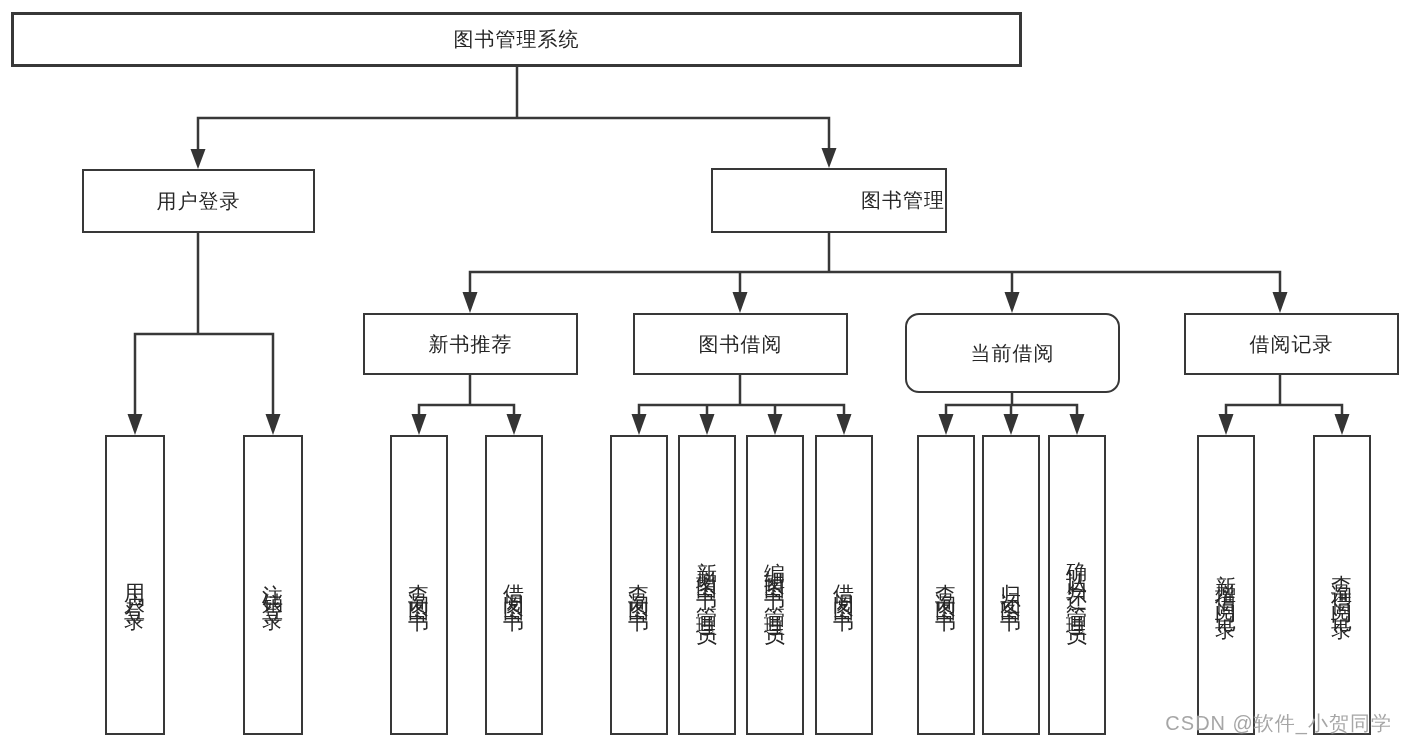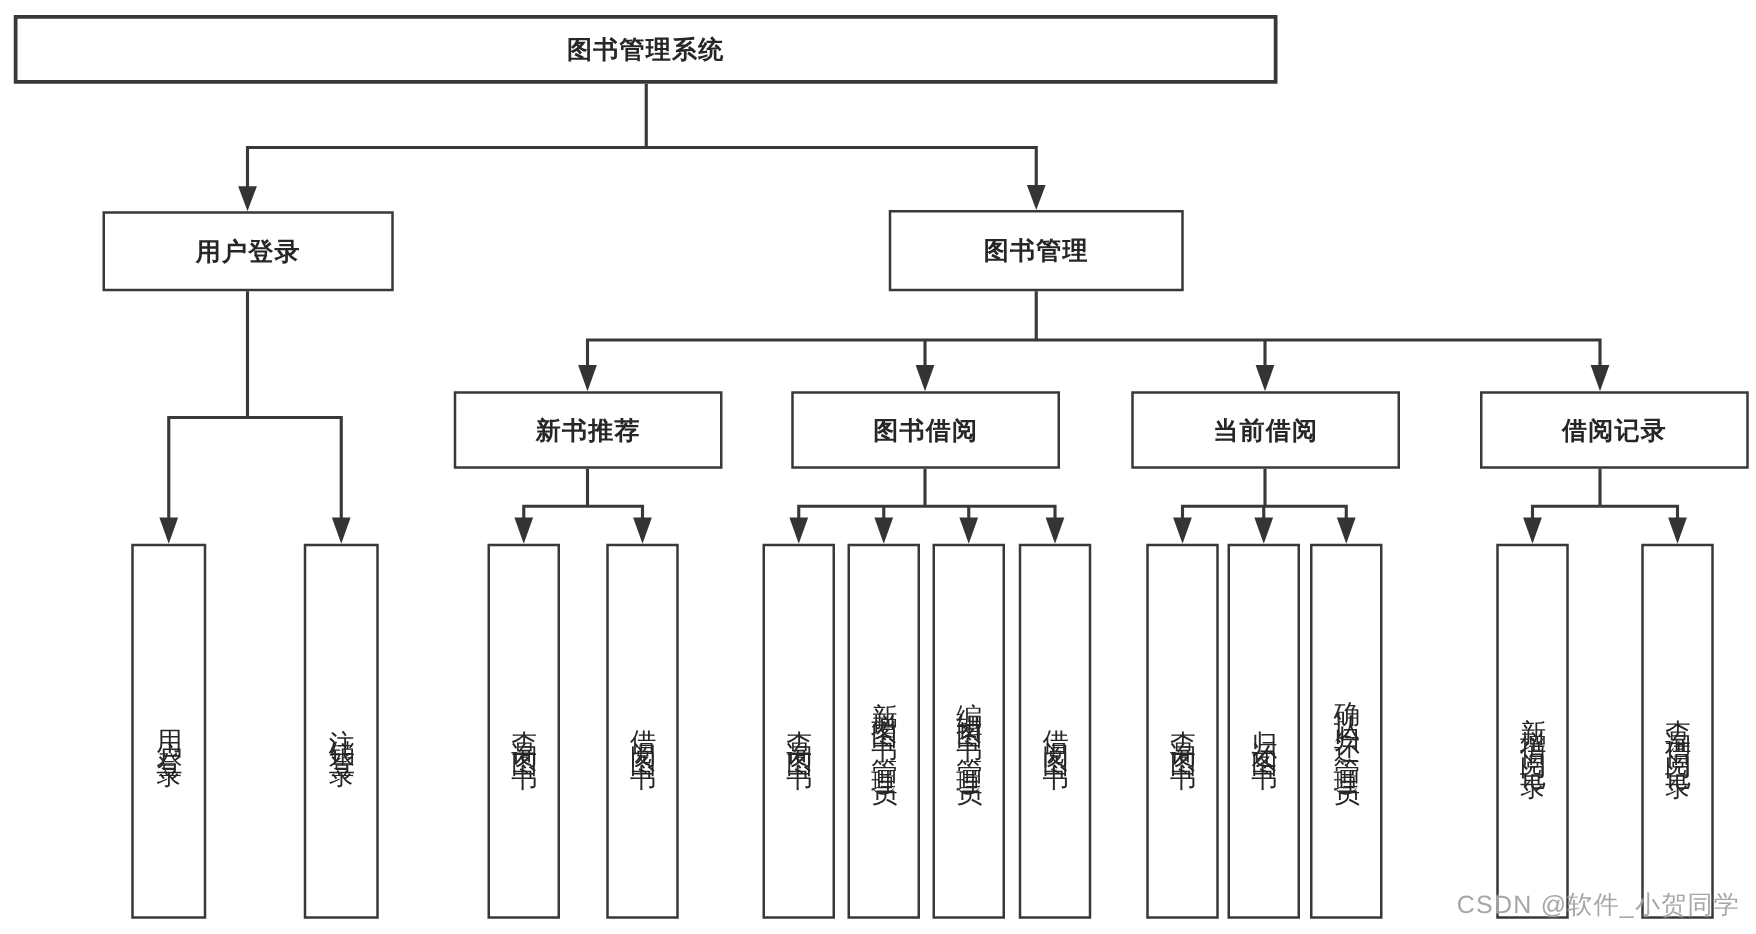--- a/index.html
+++ b/index.html
@@ -29,21 +29,21 @@
     white-space: nowrap;
   }
   .box.root { border-width: 3px; font-size: 20px; }
   .vbox span {
     writing-mode: vertical-rl;
     text-orientation: mixed;
     font-size: 21px;
     letter-spacing: 9px;
     line-height: 1;
   }
-  .hlabel { letter-spacing: 1px; font-weight: bold; }
+  .hlabel { letter-spacing: 1px; }
   #watermark {
     position: absolute;
     right: 13px;
     top: 710px;
     font-size: 20px;
     color: rgba(158,158,158,0.92);
     letter-spacing: 1px;
     text-shadow: 0 0 2px rgba(255,255,255,0.8);
     z-index: 5;
     white-space: nowrap;
@@ -97,31 +97,31 @@
     </g>
   </svg>
 
   <div class="box root" style="left:11px; top:12px; width:1011px; height:55px;">
     <span class="hlabel">图书管理系统</span>
   </div>
 
   <div class="box" style="left:82px; top:169px; width:233px; height:64px;">
     <span class="hlabel">用户登录</span>
   </div>
-  <div class="box" style="left:711px; top:168px; width:236px; height:65px;">
+  <div class="box" style="left:711px; top:168px; width:236px; height:65px;justify-content:flex-end;">
     <span class="hlabel">图书管理</span>
   </div>
 
   <div class="box" style="left:363px; top:313px; width:215px; height:62px;">
     <span class="hlabel">新书推荐</span>
   </div>
   <div class="box" style="left:633px; top:313px; width:215px; height:62px;">
     <span class="hlabel">图书借阅</span>
   </div>
-  <div class="box" style="left:905px; top:313px; width:215px; height:62px;">
+  <div class="box" style="left:905px; top:313px; width:215px; height:80px;border-radius:14px;">
     <span class="hlabel">当前借阅</span>
   </div>
   <div class="box" style="left:1172px; top:313px; width:215px; height:62px;margin-left:12px;">
     <span class="hlabel">借阅记录</span>
   </div>
 
   <div class="box vbox" style="left:105px; top:435px; width:60px; height:300px;">
     <span>用户登录</span>
   </div>
   <div class="box vbox" style="left:243px; top:435px; width:60px; height:300px;">

